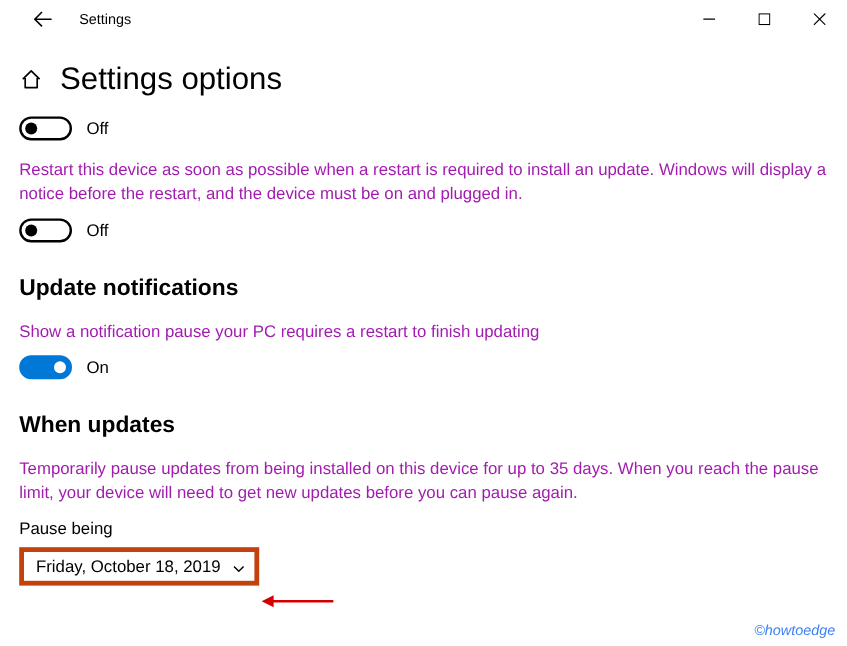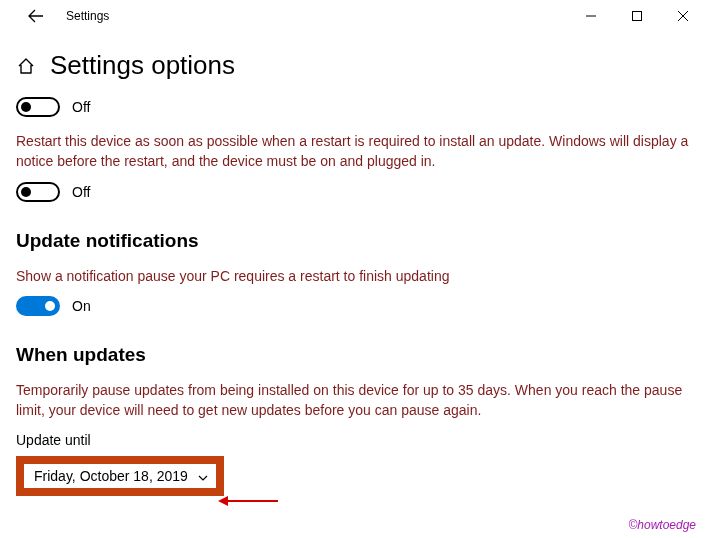--- a/index.html
+++ b/index.html
@@ -103,57 +103,57 @@
       right: 3px;
       top: 3px;
     }
     .toggle-label {
       font-size: 14px;
     }
     .desc-text {
       font-size: 14px;
       line-height: 1.45;
       margin-bottom: 10px;
-      color: #7f1d1d;
+      color: #a21caf;
     }
     .section-heading {
       font-size: 19px;
       font-weight: 700;
       margin-top: 28px;
       margin-bottom: 14px;
     }
     .field-label {
       font-size: 14px;
       margin-top: 12px;
       margin-bottom: 8px;
     }
     .dropdown {
       display: inline-flex;
       align-items: center;
-      border: 8px solid #c2410c;
+      border: 4px solid #c2410c;
       padding: 4px 8px 4px 10px;
       font-size: 14px;
       cursor: pointer;
       min-width: 190px;
       justify-content: space-between;
     }
     .dropdown .chev {
       margin-left: 10px;
     }
     .arrow-annotation {
       position: absolute;
       left: 218px;
       top: 494px;
     }
     .watermark {
       position: absolute;
       right: 10px;
       bottom: 6px;
       font-size: 12px;
-      color: #a21caf;
+      color: #3b82f6;
       font-style: italic;
     }
   </style>
 </head>
 <body>
 
 <div class="titlebar">
   <div class="back-btn">
     <svg width="16" height="16" viewBox="0 0 16 16">
       <path d="M7 2 L1 8 L7 14 M1 8 L15 8" stroke="#000" stroke-width="1.3" fill="none"></path>
@@ -211,21 +211,21 @@
   <div class="desc-text">Show a notification pause your PC requires a restart to finish updating</div>
   <div class="toggle-row">
     <div class="toggle on">
       <div class="knob"></div>
     </div>
     <div class="toggle-label">On</div>
   </div>
 
   <div class="section-heading">When updates</div>
   <div class="desc-text">Temporarily pause updates from being installed on this device for up to 35 days. When you reach the pause limit, your device will need to get new updates before you can pause again.</div>
-  <div class="field-label">Update until</div>
+  <div class="field-label">Pause being</div>
   <div class="dropdown">
     <span>Friday, October 18, 2019</span>
     <span class="chev">
       <svg width="10" height="6" viewBox="0 0 10 6">
         <path d="M1 1 L5 5 L9 1" stroke="#000" stroke-width="1.2" fill="none"></path>
       </svg>
     </span>
   </div>
 
 </div>

